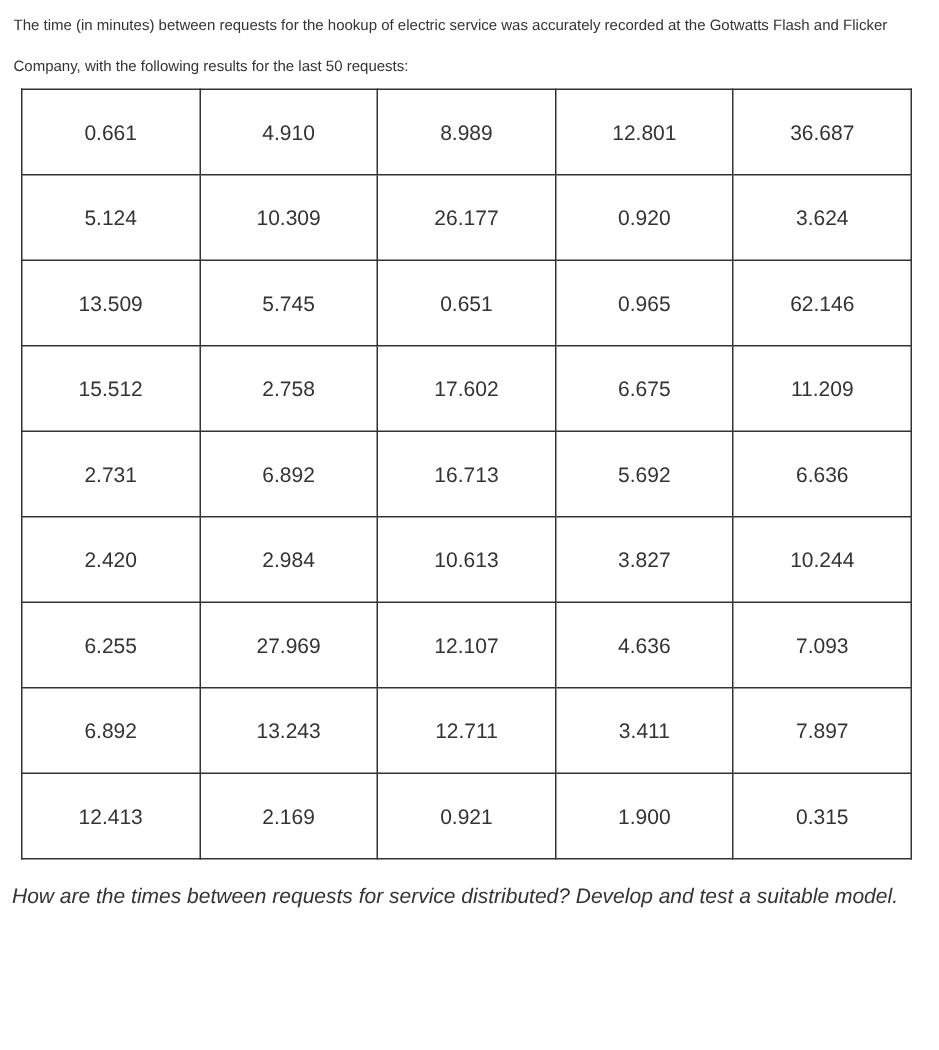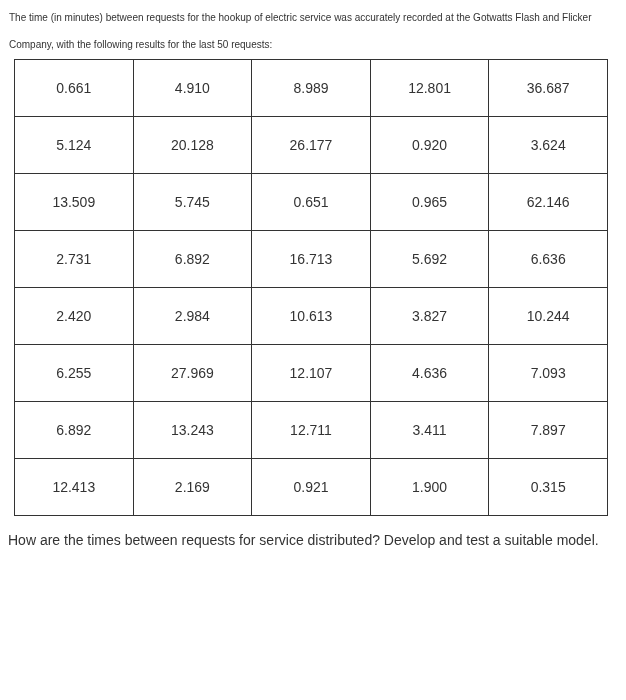--- a/index.html
+++ b/index.html
@@ -42,50 +42,58 @@
     font-size: 14px;
     color: var(--text-color, #333333);
     padding: 0;
   }
   .question {
     margin: 11px 0 0 8px;
     width: 610px;
     font-size: 14px;
     line-height: 27px;
     color: var(--text-color, #333333);
+    font-style: italic;
   }
 </style>
 </head>
 <body>
 
 <div class="page">
   <p class="intro">The time (in minutes) between requests for the hookup of electric service was accurately recorded at the Gotwatts Flash and Flicker Company, with the following results for the last 50 requests:</p>
 
   <table class="data-table">
     <tbody>
         <tr>
           <td>0.661</td>
           <td>4.910</td>
           <td>8.989</td>
           <td>12.801</td>
           <td>36.687</td>
         </tr>
         <tr>
           <td>5.124</td>
-          <td>20.128</td>
+          <td>10.309</td>
           <td>26.177</td>
           <td>0.920</td>
           <td>3.624</td>
         </tr>
         <tr>
           <td>13.509</td>
           <td>5.745</td>
           <td>0.651</td>
           <td>0.965</td>
           <td>62.146</td>
+        </tr>
+        <tr>
+          <td>15.512</td>
+          <td>2.758</td>
+          <td>17.602</td>
+          <td>6.675</td>
+          <td>11.209</td>
         </tr>
         <tr>
           <td>2.731</td>
           <td>6.892</td>
           <td>16.713</td>
           <td>5.692</td>
           <td>6.636</td>
         </tr>
         <tr>
           <td>2.420</td>

